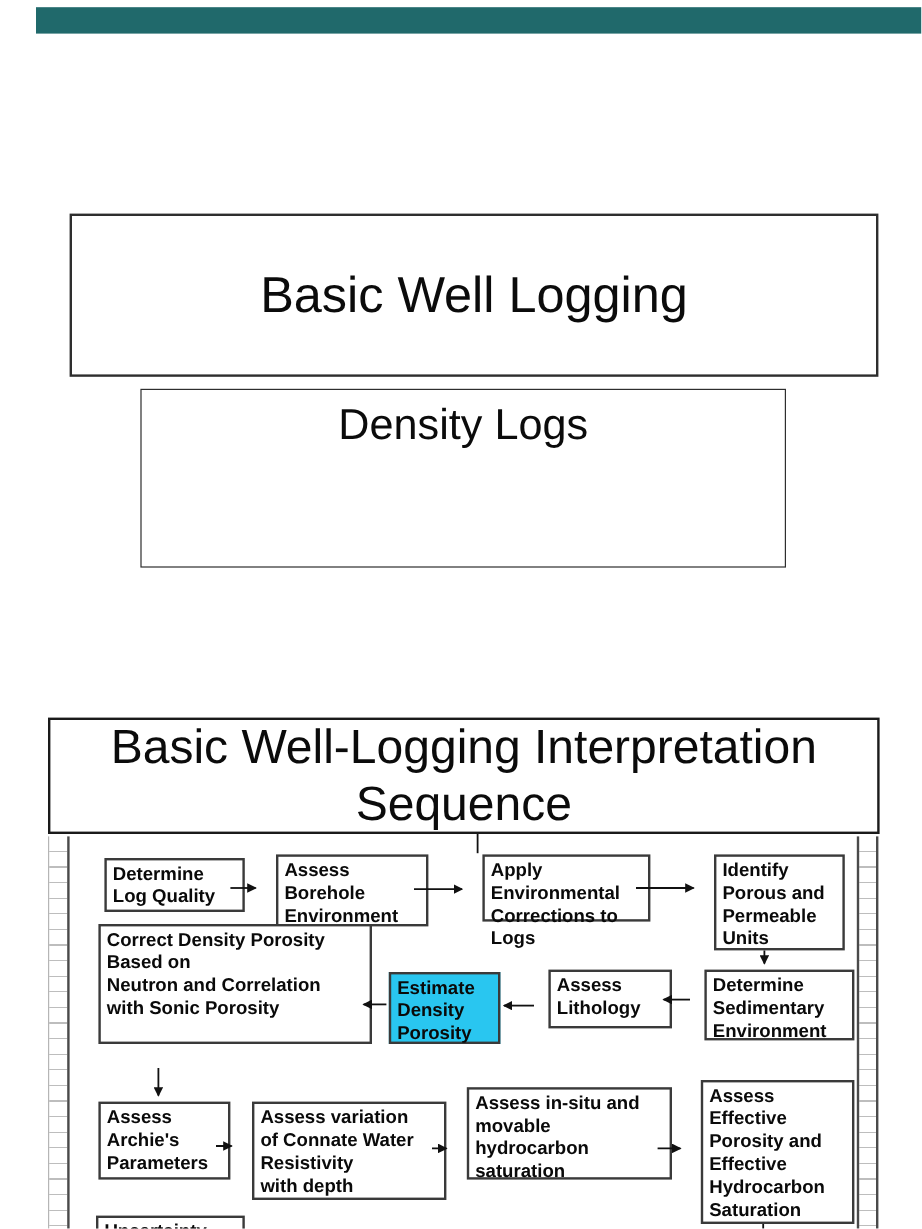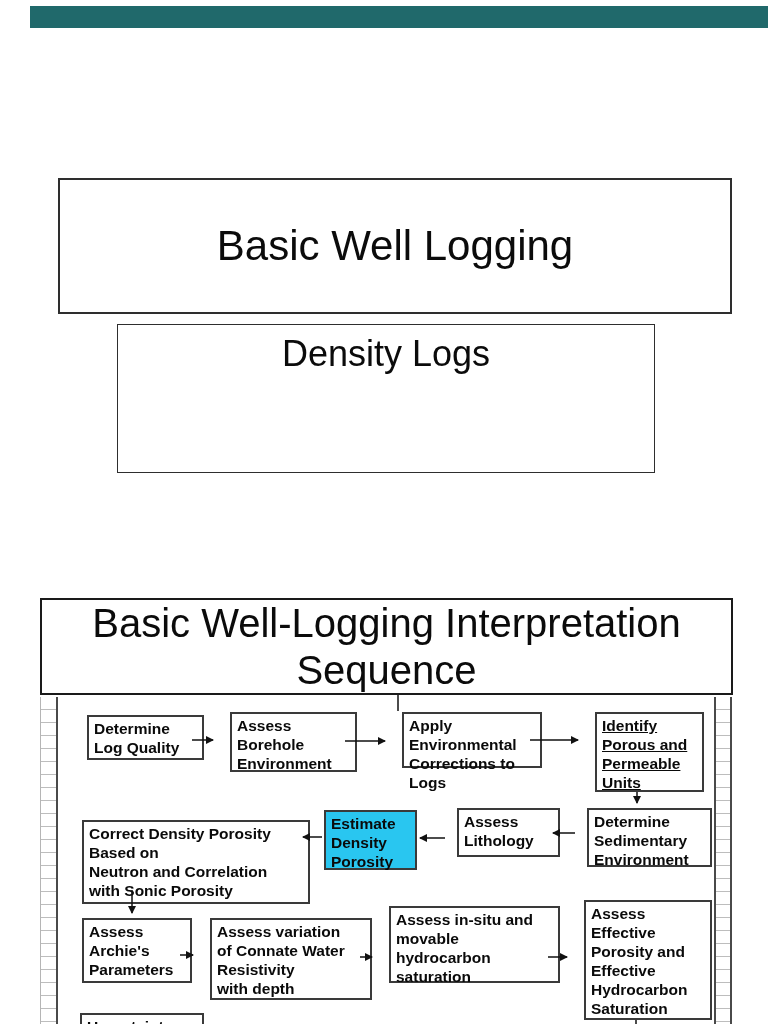--- a/index.html
+++ b/index.html
@@ -19,22 +19,22 @@
           background:repeating-linear-gradient(to bottom,#fff 0 12px,#bdbdbd 12px 13px);}
   .ladder-left{left:40px;width:18px;height:327px;border-left:1px solid #b5b5b5;border-right:2px solid #4a4a4a;}
   .ladder-right{left:714px;width:18px;height:327px;border-left:2px solid #4a4a4a;border-right:2px solid #4a4a4a;}
   .fb{position:absolute;background:#fff;border:2px solid #3a3a3a;box-sizing:border-box;
       font-weight:bold;font-size:15.5px;line-height:19px;color:#0a0a0a;
       padding:2px 5px;white-space:pre-line;overflow:visible;margin-left:12px;}
   .hl{background:var(--hl,#29c6f0);}
   .b1{left:75px;top:715px;width:117px;height:45px;}
   .b2{left:218px;top:712px;width:127px;height:60px;}
   .b3{left:390px;top:712px;width:140px;height:56px;}
-  .b4{left:583px;top:712px;width:109px;height:80px;text-decoration:underline;}
-  .b5{left:70px;top:820px;width:228px;height:84px;}
+  .b4{left:583px;top:712px;width:109px;height:80px;}
+  .b5{left:70px;top:770px;width:228px;height:100px;}
   .b6{left:312px;top:810px;width:93px;height:60px;}
   .b7{left:445px;top:808px;width:103px;height:49px;}
   .b8{left:575px;top:808px;width:125px;height:59px;}
   .b9{left:70px;top:918px;width:110px;height:65px;}
   .b10{left:198px;top:918px;width:162px;height:82px;}
   .b11{left:377px;top:906px;width:171px;height:77px;}
   .b12{left:572px;top:900px;width:128px;height:120px;}
   .b13{left:68px;top:1013px;width:124px;height:40px;}
   .connectors{position:absolute;left:0;top:0;width:768px;height:1024px;pointer-events:none;}
 </style>

